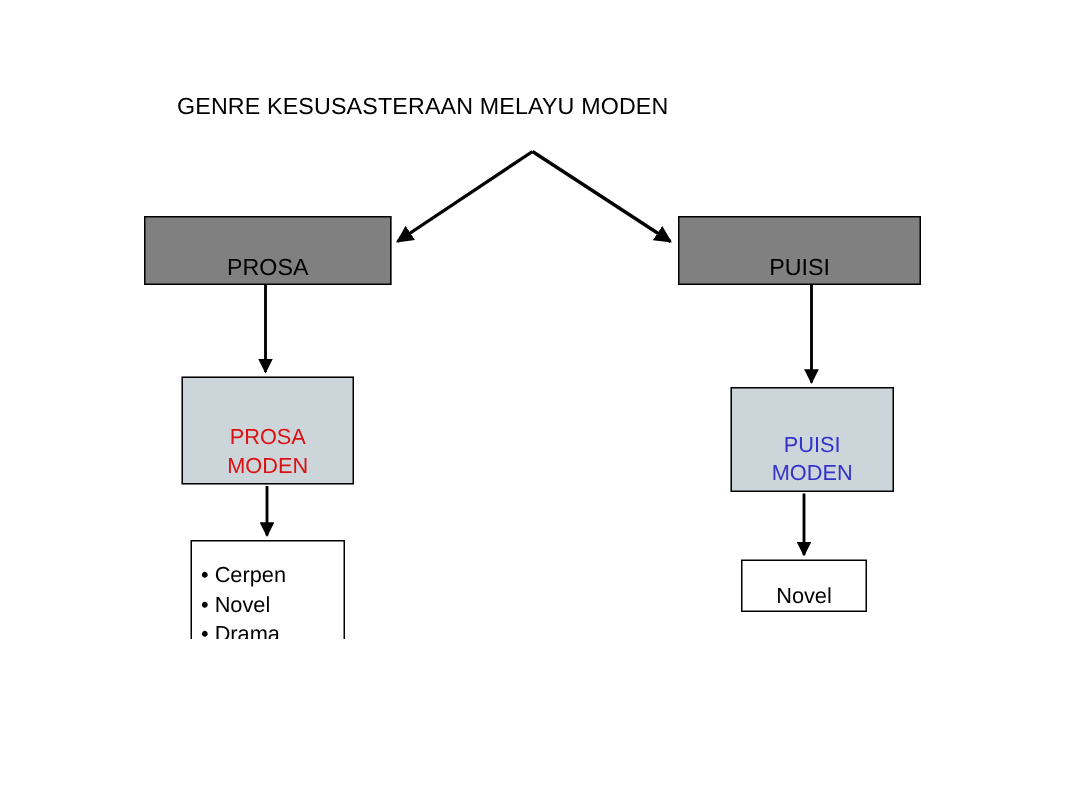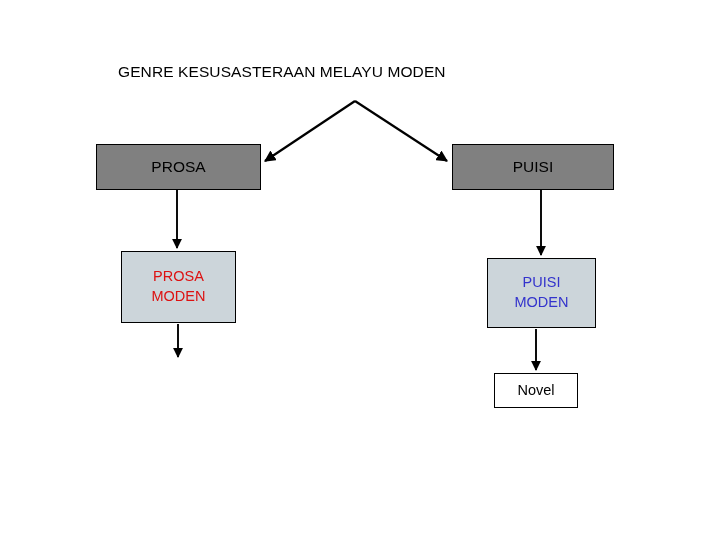--- a/index.html
+++ b/index.html
@@ -31,21 +31,21 @@
     font-size: 15.5px;
     color: #000000;
     white-space: nowrap;
     letter-spacing: 0.1px;
   }
   .node {
     position: absolute;
     box-sizing: border-box;
     border: 1.4px solid #000000;
     display: flex;
-    align-items: center;
+    align-items: flex-end;
     justify-content: center;
     text-align: center;
     line-height: 1.26;
   }
   .node-genre {
     background: #808080;
     color: #000000;
     font-size: 15.5px;
   }
   .node-modern {
@@ -120,18 +120,23 @@
   <div class="node node-modern" id="node-prosa-moden">
     <span class="list-lines" style="color:inherit;text-align:center;">PROSA
 MODEN</span>
   </div>
 
   <div class="node node-modern" id="node-puisi-moden">
     <span class="list-lines" style="color:inherit;text-align:center;">PUISI
 MODEN</span>
   </div>
 
+  <div class="node node-plain" id="node-prosa-list">
+    <span class="list-lines">• Cerpen
+• Novel
+• Drama</span>
+  </div>
 
   <div class="node node-plain" id="node-sajak">
     <span>Novel</span>
   </div>
 
 </div>
 
 </body></html>

